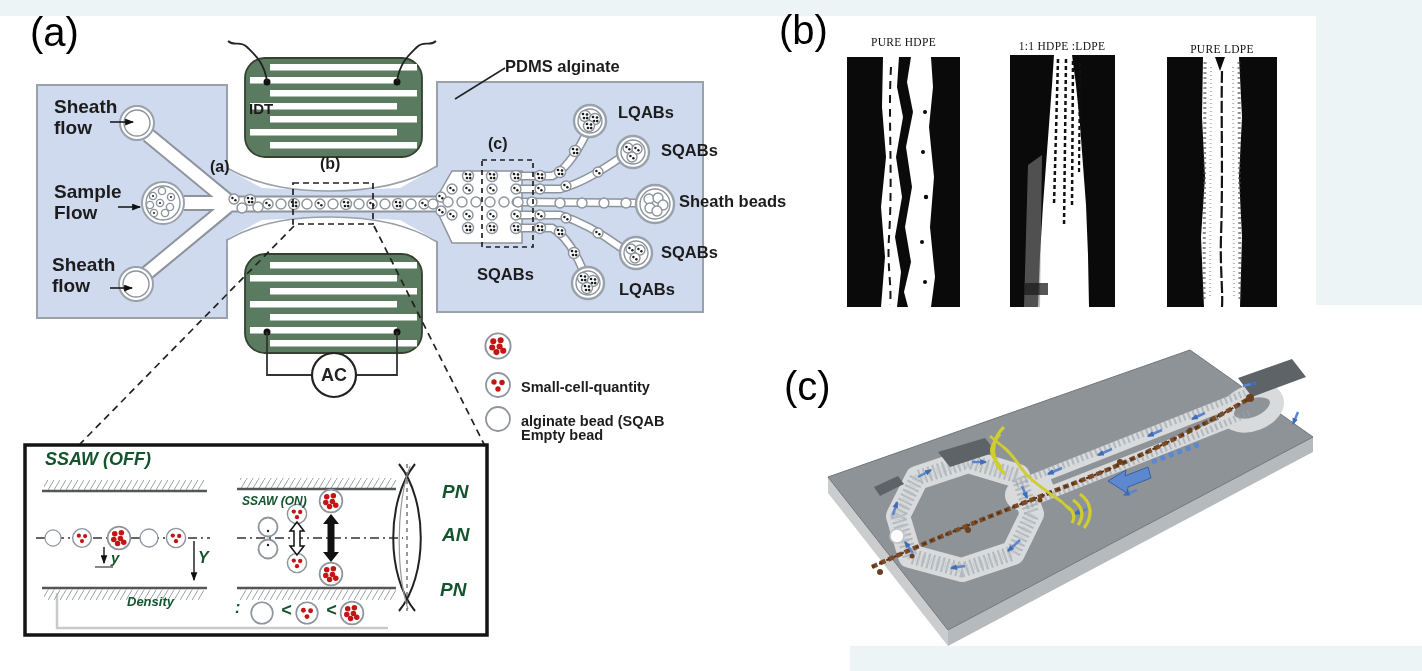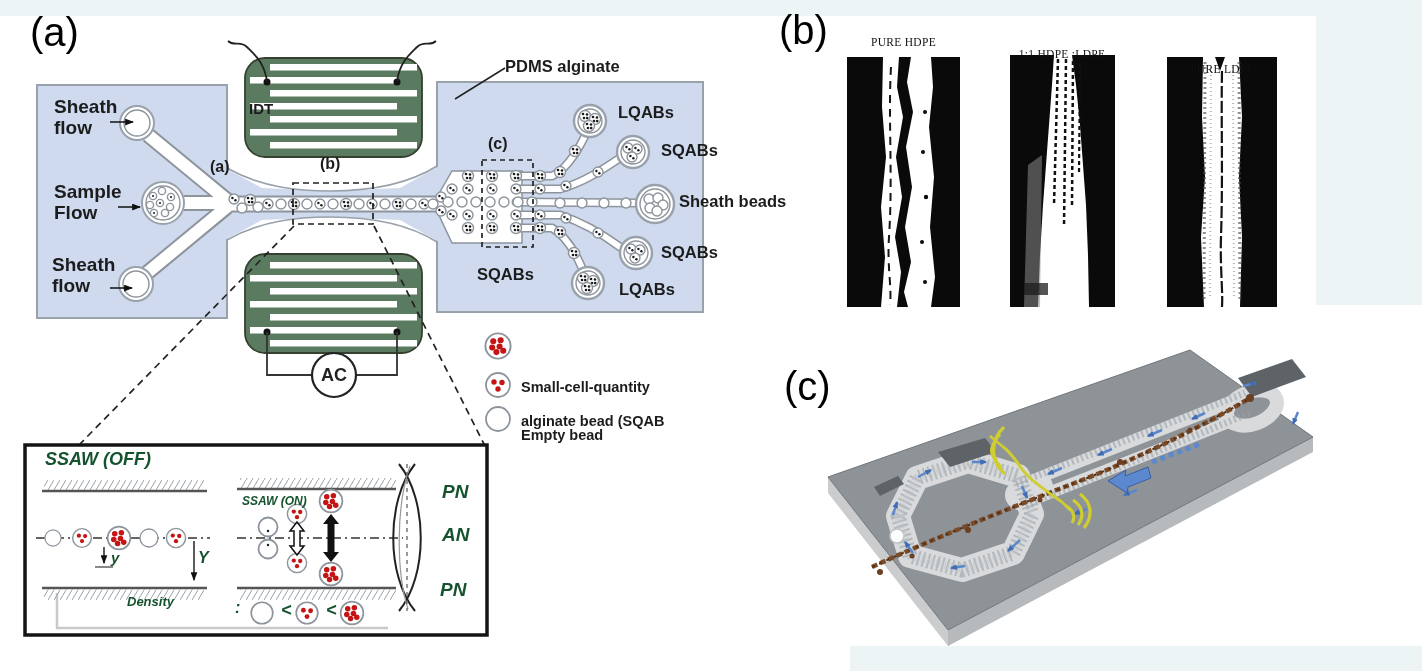--- a/index.html
+++ b/index.html
@@ -486,16 +486,16 @@
   <div class="ins" style="left:442px;top:524px;font-size:19px;">AN</div>
   <div class="ins" style="left:440px;top:579px;font-size:19px;">PN</div>
   <div class="ins" style="left:111px;top:549px;font-size:15px;">y</div>
   <div class="ins" style="left:198px;top:549px;font-size:16px;">Y</div>
   <div class="ins" style="left:127px;top:594px;font-size:13px;">Density</div>
   <div class="ins" style="left:235px;top:599px;font-size:16px;">:</div>
   <div class="ins" style="left:281px;top:600px;font-size:18px;">&lt;</div>
   <div class="ins" style="left:326px;top:600px;font-size:18px;">&lt;</div>
 
   <div class="serifT" style="left:847px;top:36px;width:113px;">PURE HDPE</div>
-  <div class="serifT" style="left:1002px;top:40px;width:120px;margin-top:8px;">1:1  HDPE :LDPE</div>
-  <div class="serifT" style="left:1167px;top:43px;width:110px;margin-top:20px;">PURE LDPE</div>
+  <div class="serifT" style="left:1002px;top:40px;width:120px;">1:1  HDPE :LDPE</div>
+  <div class="serifT" style="left:1167px;top:43px;width:110px;">PURE LDPE</div>
 
 </div>
 
 </body></html>

